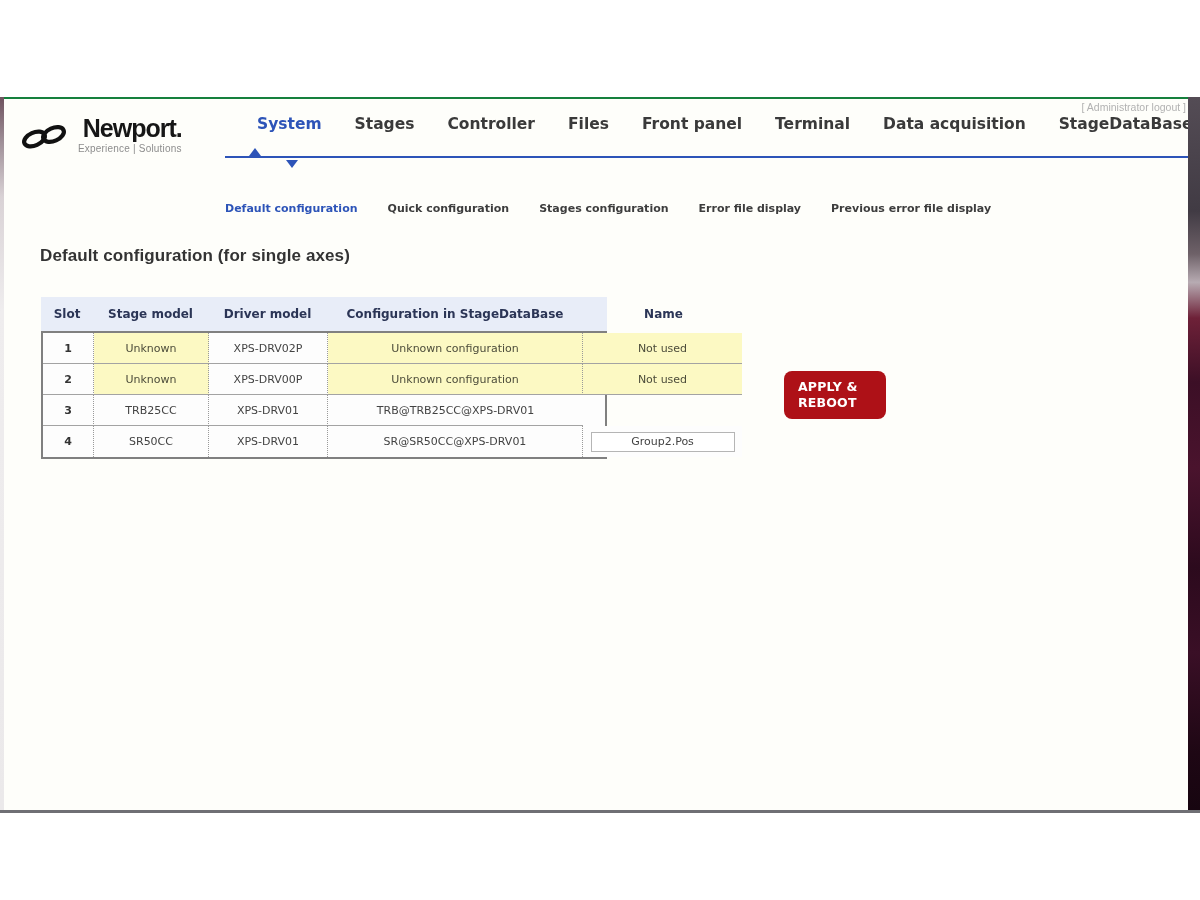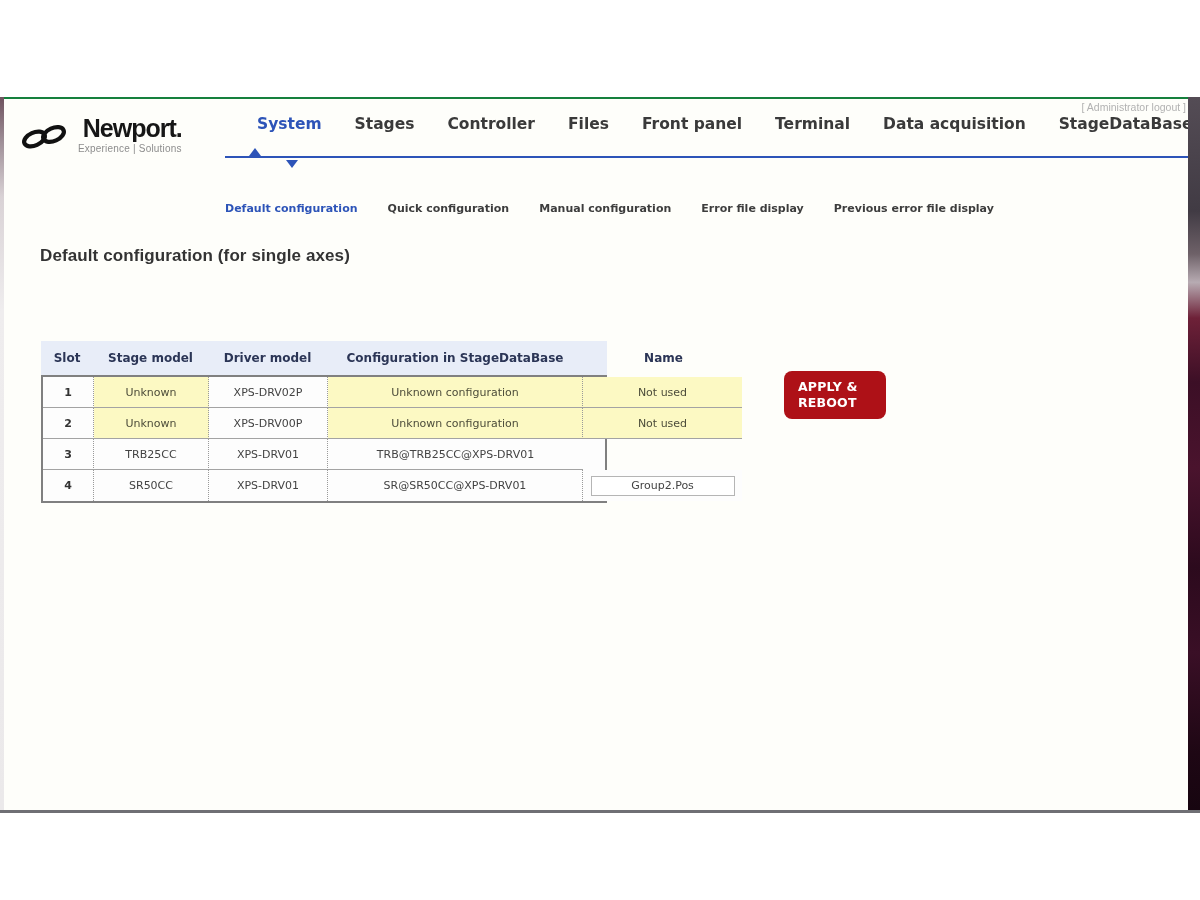--- a/index.html
+++ b/index.html
@@ -46,21 +46,21 @@
     border-left:6px solid transparent;border-right:6px solid transparent;
     border-top:8px solid var(--accent);}
   .sub-nav{position:absolute;left:225px;top:71px;display:flex;gap:30px;white-space:nowrap;}
   .subnav-item{font-weight:bold;font-size:11px;color:#3d3d3d;cursor:pointer;margin-top:32px;}
   .subnav-item.active{color:var(--accent);}
 
   
   .page-title{position:absolute;left:40px;top:147px;font-weight:bold;font-size:17px;color:#333333;
     font-family:"Liberation Sans",sans-serif;letter-spacing:0.1px;}
 
-  .stage-table{position:absolute;left:41px;top:198px;width:566px;margin-top:44px;}
+  .stage-table{position:absolute;left:41px;top:198px;width:566px;}
   .thead{display:grid;grid-template-columns:52px 115px 119px 256px 161px;
     background:var(--head-bg);height:34px;align-items:center;}
   .th{font-weight:bold;font-size:12px;color:var(--head-text);text-align:center;}
   .tbody{border:2px solid #808080;background:#fdfdfd;}
   .trow{display:grid;grid-template-columns:51px 115px 119px 255px 159px;}
   .td{height:31px;display:flex;align-items:center;justify-content:center;
     font-size:11px;color:#434343;border-right:1px dotted #9a9a9a;border-bottom:1px solid #a3a3a3;
     background:#fdfdfd;}
   .td.slot{font-weight:bold;color:#333;}
   .td.hl{background:var(--hl-yellow);color:#4c4c3a;}
@@ -109,21 +109,21 @@
         <div class="nav-item">Terminal</div>
         <div class="nav-item">Data acquisition</div>
         <div class="nav-item">StageDataBase</div>
       </div>
     <div class="nav-line"></div>
     <div class="tri-up"></div>
     <div class="tri-down"></div>
     <div class="sub-nav">
         <div class="subnav-item active">Default configuration</div>
         <div class="subnav-item">Quick configuration</div>
-        <div class="subnav-item">Manual configuration</div>
+        <div class="subnav-item">Stages configuration</div>
         <div class="subnav-item">Error file display</div>
         <div class="subnav-item">Previous error file display</div>
       </div>
 
     <div class="page-title">Default configuration (for single axes)</div>
 
     <div class="stage-table">
       <div class="thead">
           <div class="th">Slot</div>
           <div class="th">Stage model</div>

